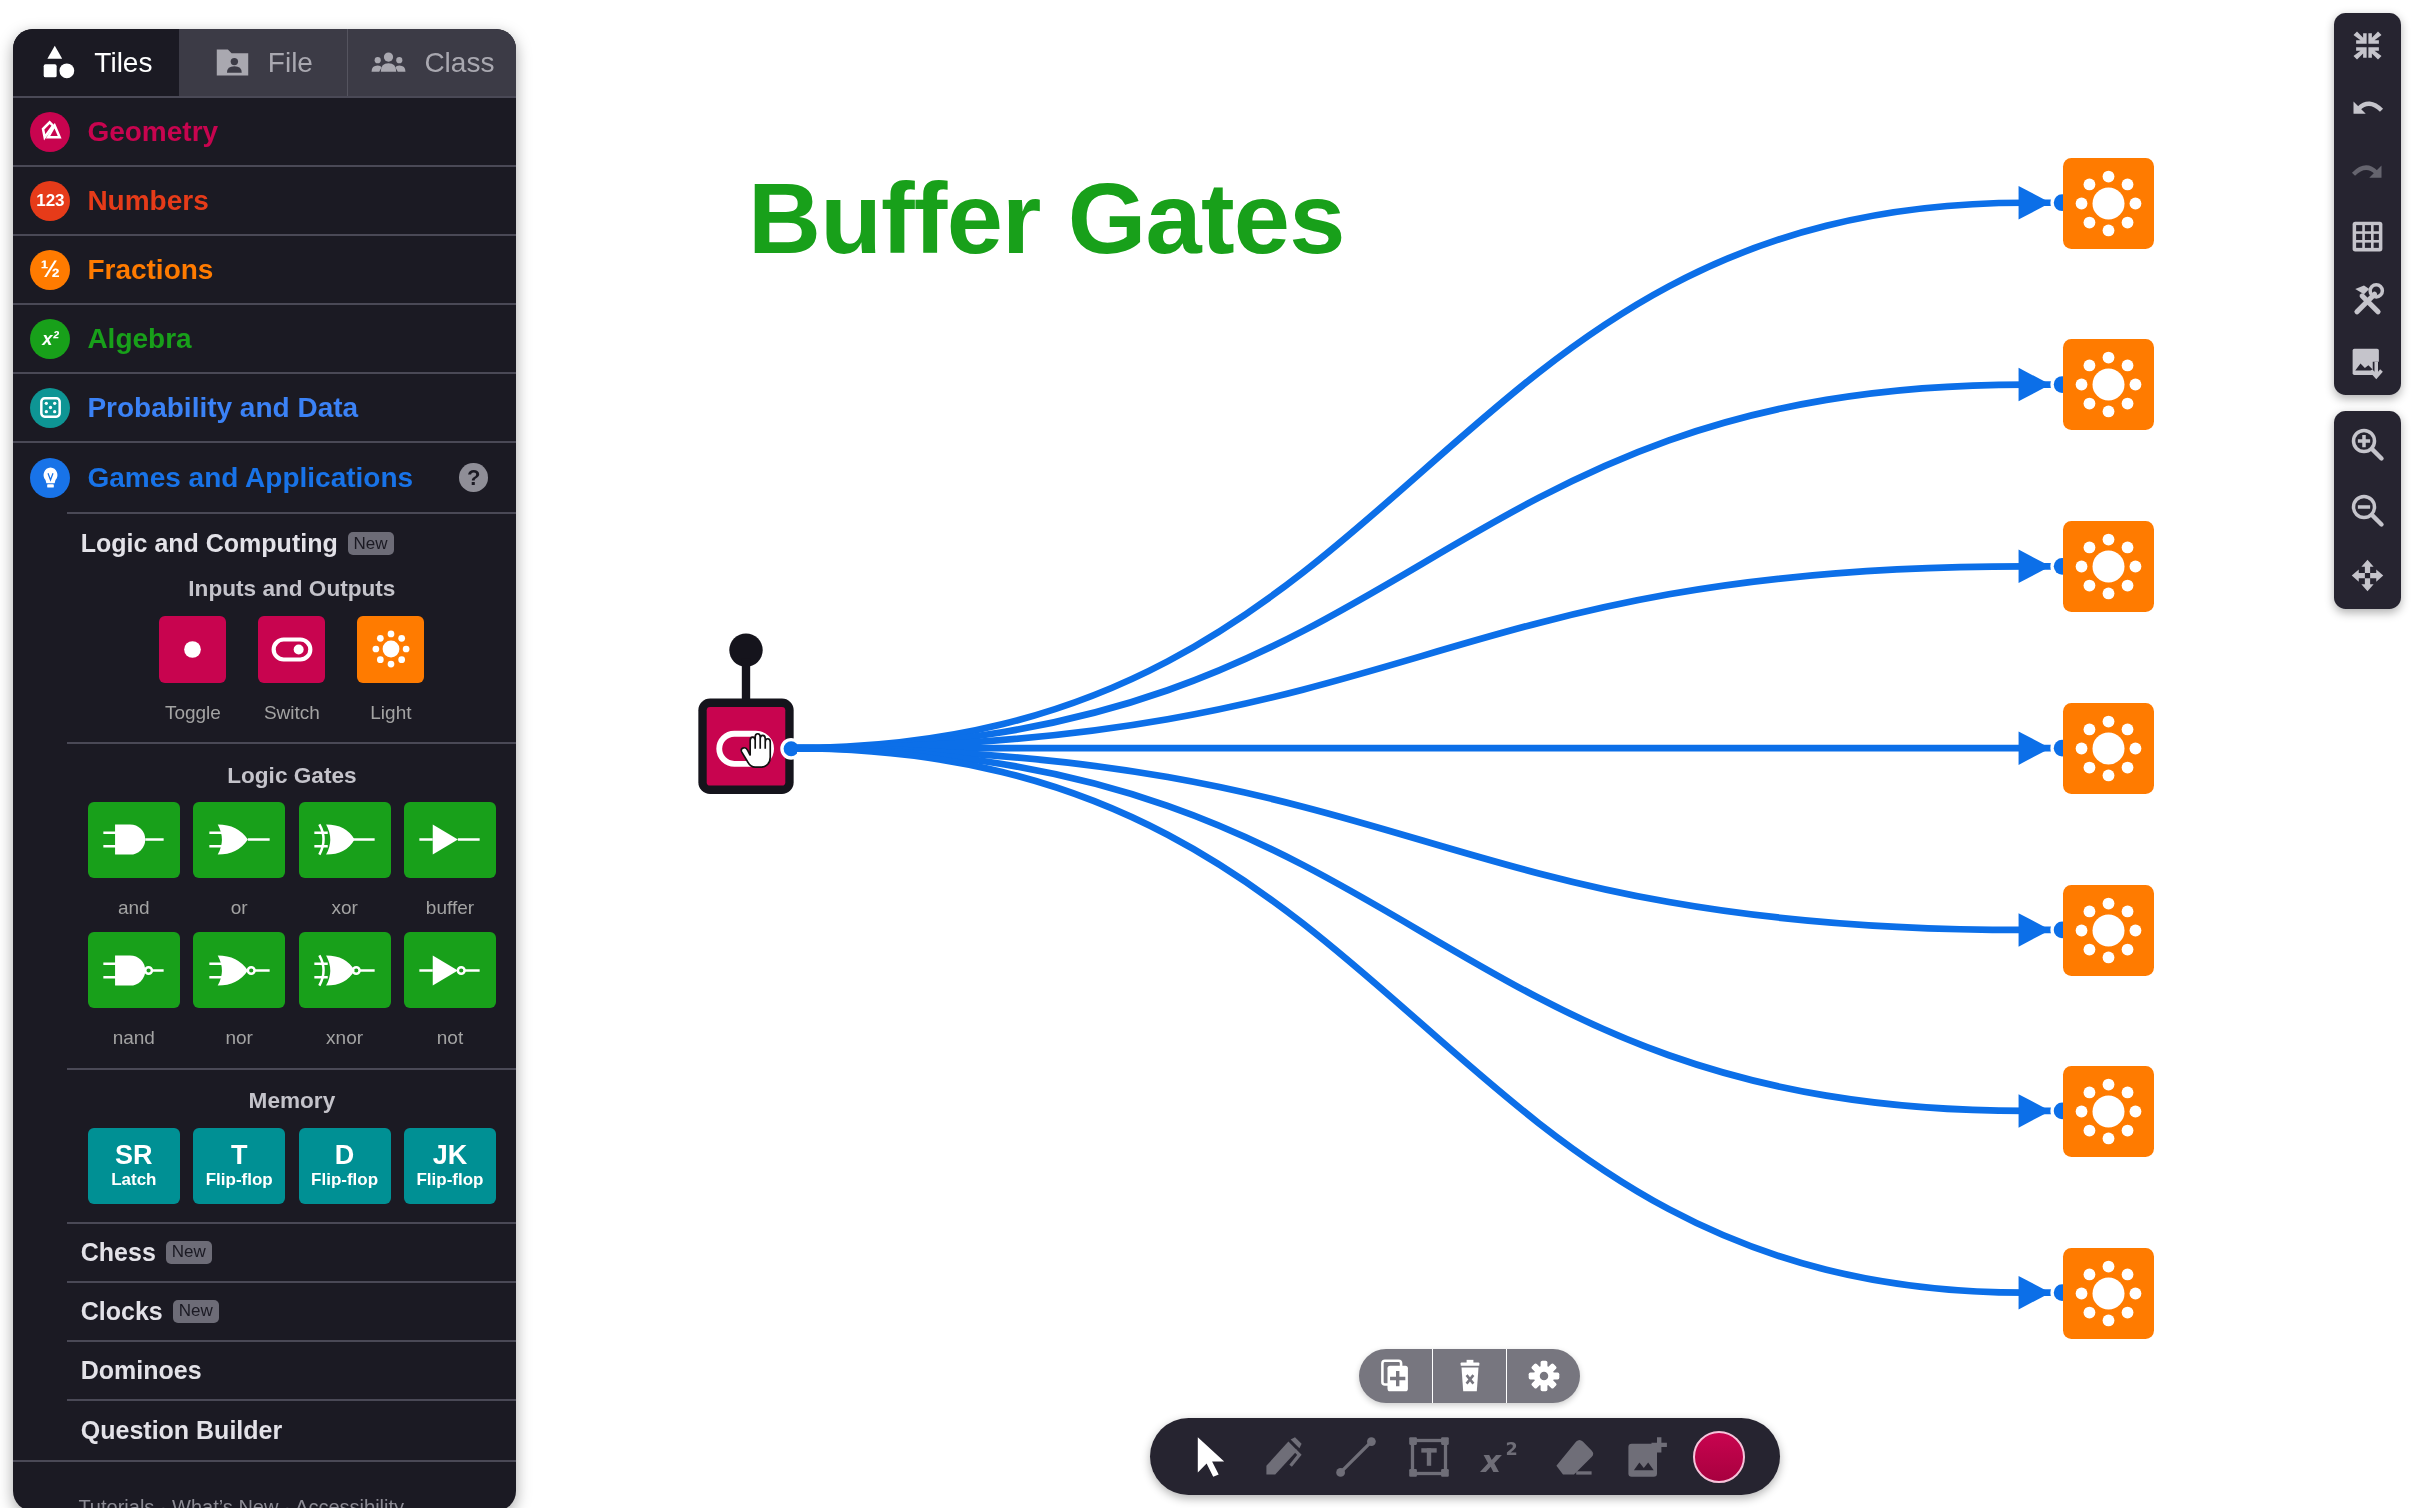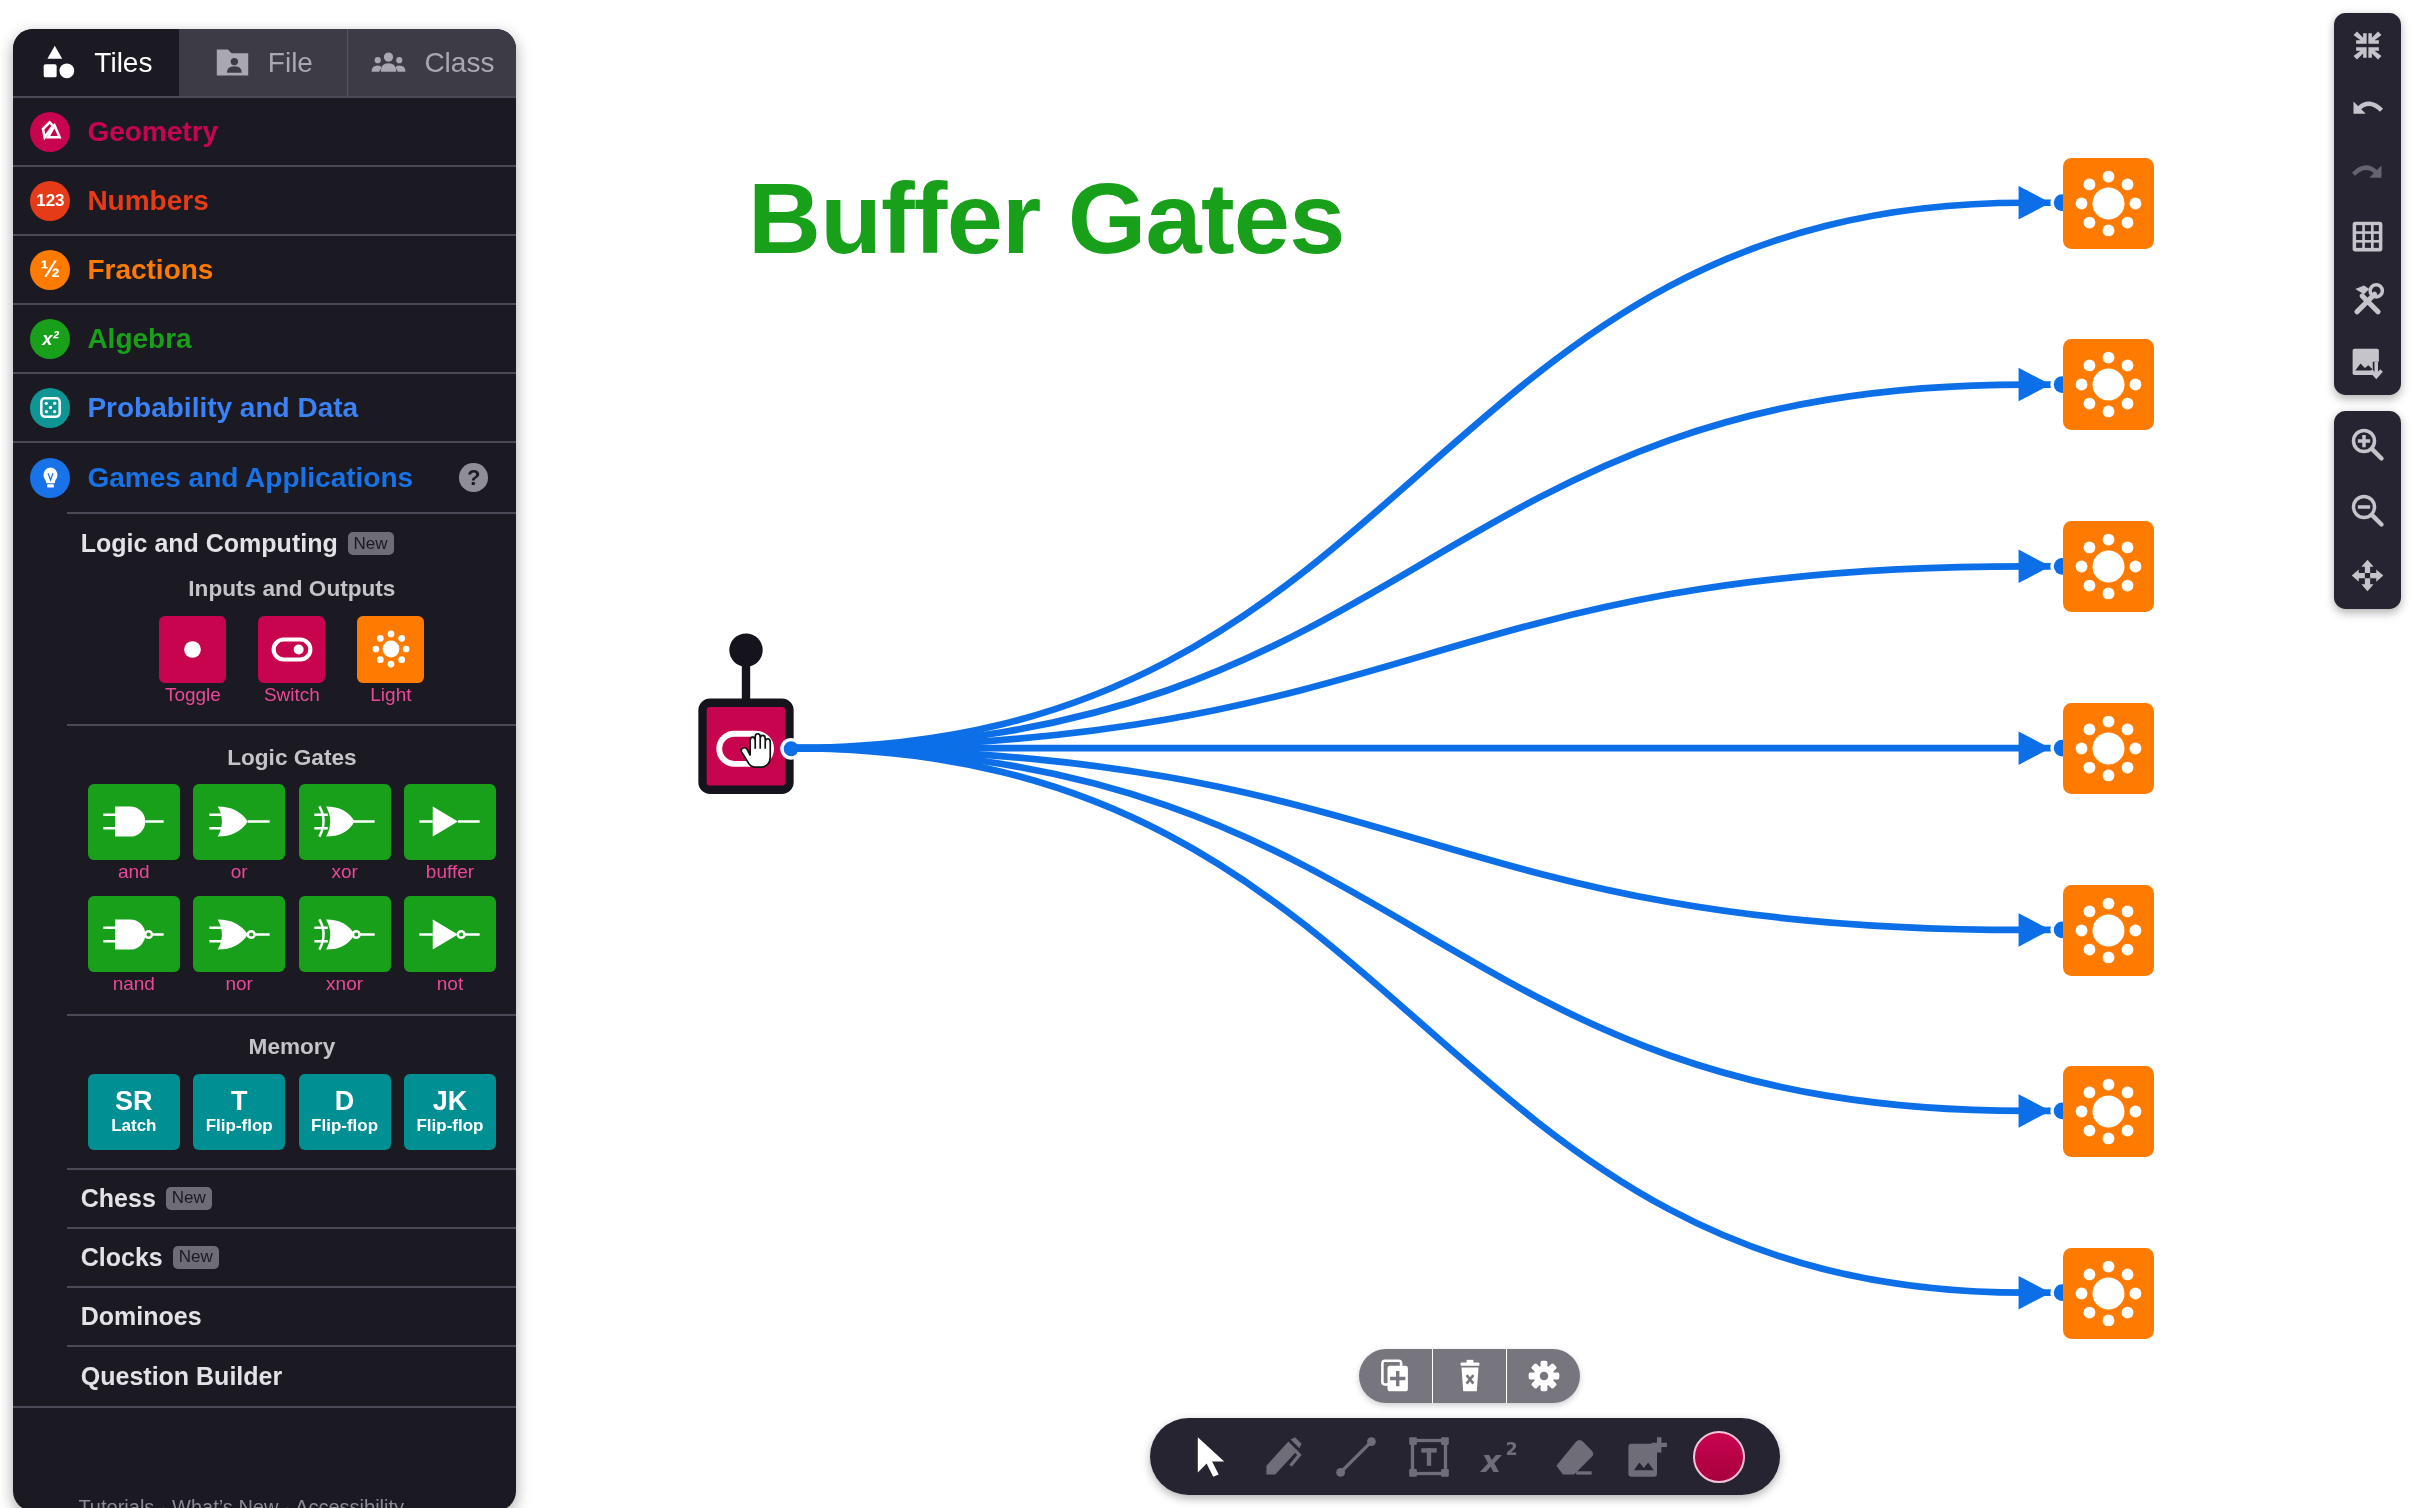--- a/index.html
+++ b/index.html
@@ -49,21 +49,21 @@
   }
   .group { border-bottom: 2.5px solid #4a4956; padding-bottom: 18.4px; }
   .group-title { text-align: center; color: #c4c3ca; font-size: 22.6px; font-weight: bold; padding-top: 18.4px; padding-bottom: 13.4px; }
   .tiles { display: flex; justify-content: center; gap: 32px; }
   .tiles.four { gap: 13.4px; }
   .tile { display: flex; flex-direction: column; align-items: center; cursor: pointer; }
   .tile .box {
     width: 67px; height: 67px; border-radius: 5.9px; display: flex; align-items: center; justify-content: center;
   }
   .tiles.four .tile .box { width: 92px; height: 76px; }
-  .tile .cap { margin-top: 1px; color: #ec4899; font-size: 19px; }
+  .tile .cap { margin-top: 19px; color: #a3a3a3; font-size: 19px; }
   .tile.mem .box { height: 92px; flex-direction: column; color: #fff; background: #009094; }
   .tile.mem .big { font-size: 27px; font-weight: bold; line-height: 1.1; }
   .tile.mem .small { font-size: 17px; font-weight: bold; }
 
   .footer-links {
     position: absolute; bottom: -8.4px; left: 65px; color: #8c8b94; font-size: 20px; white-space: nowrap;
   }
 
   
   .canvas { position: absolute; left: 0; top: 0; width: 2413px; height: 1216px; margin-left: 12px; }

